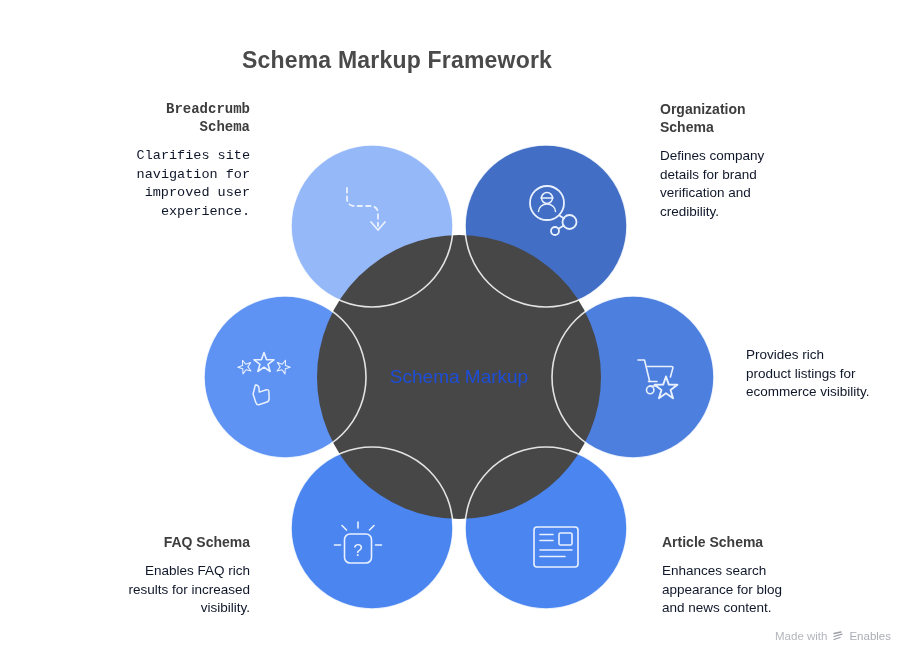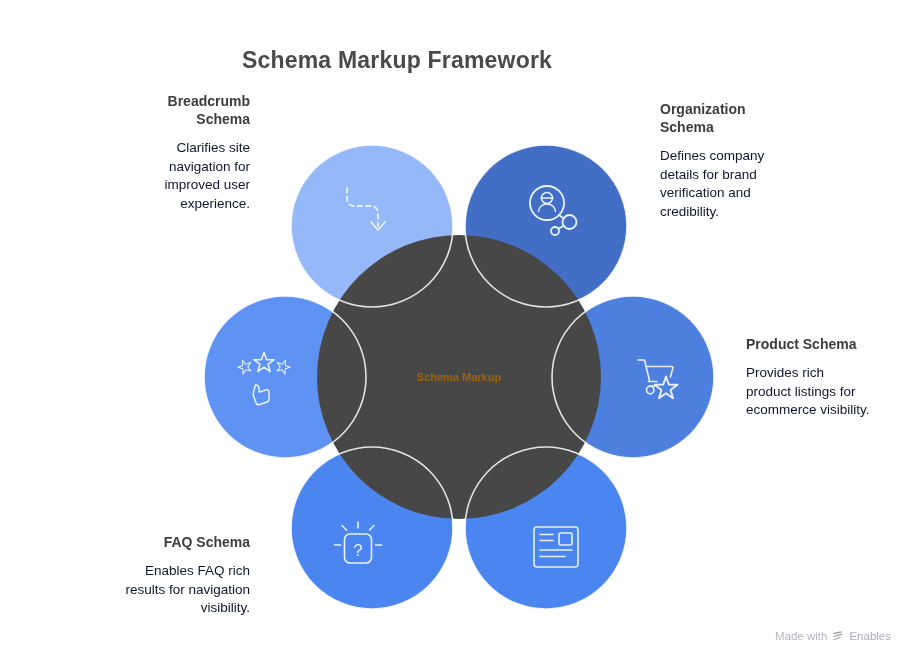--- a/index.html
+++ b/index.html
@@ -17,29 +17,29 @@
   .label-heading{
     font-size:14px;line-height:18px;font-weight:bold;color:#3d3d3d;
     white-space:pre-line;
   }
   .label-desc{
     margin-top:11px;font-size:13.5px;line-height:18.5px;color:#0f172a;
     white-space:pre-line;
   }
   .center-label{
     position:absolute;left:459px;top:377px;transform:translate(-50%,-50%);
-    font-size:11px;font-weight:bold;color:#a16207;white-space:nowrap;
+    font-size:19px;font-weight:normal;color:#1d4ed8;white-space:nowrap;
   }
   .watermark{
     position:absolute;right:22px;top:630px;display:flex;align-items:center;gap:5px;
     font-size:11.5px;color:#b3b6bc;
   }
   .watermark .brand{color:#a9adb4;}
   
-  .lb-breadcrumb{left:110px;top:92px;width:140px;}
+  .lb-breadcrumb{left:110px;top:100px;width:140px;font-family:Liberation Mono, monospace;}
   .lb-organization{left:660px;top:100px;width:160px;}
   .lb-review{left:38px;top:326px;width:130px;}
   .lb-product{left:746px;top:335px;width:150px;}
   .lb-faq{left:105px;top:533px;width:145px;}
   .lb-article{left:662px;top:533px;width:160px;}
 </style>
 </head>
 <body>
 
 <div id="canvas">
@@ -146,33 +146,38 @@
     <div class="label-heading">Organization
 Schema</div>
     <div class="label-desc">Defines company
 details for brand
 verification and
 credibility.</div>
   </div>
 
 
   <div class="label-block lb-product">
-    <div class="label-heading">Product Schema</div>
     <div class="label-desc">Provides rich
 product listings for
 ecommerce visibility.</div>
   </div>
 
   <div class="label-block lb-faq align-right">
     <div class="label-heading">FAQ Schema</div>
     <div class="label-desc">Enables FAQ rich
-results for navigation
+results for increased
 visibility.</div>
   </div>
 
+  <div class="label-block lb-article">
+    <div class="label-heading">Article Schema</div>
+    <div class="label-desc">Enhances search
+appearance for blog
+and news content.</div>
+  </div>
 
   <div class="watermark">
     <span>Made with</span>
     <svg width="12" height="12" viewBox="0 0 12 12">
       <path d="M2,3.5 L9,2 M2,6.5 L10,4.2 M2,9.5 L8,7.5" fill="none" stroke="#9aa0a6" stroke-width="1.3" stroke-linecap="round"></path>
     </svg>
     <span class="brand">Enables</span>
   </div>
 
 </div>

